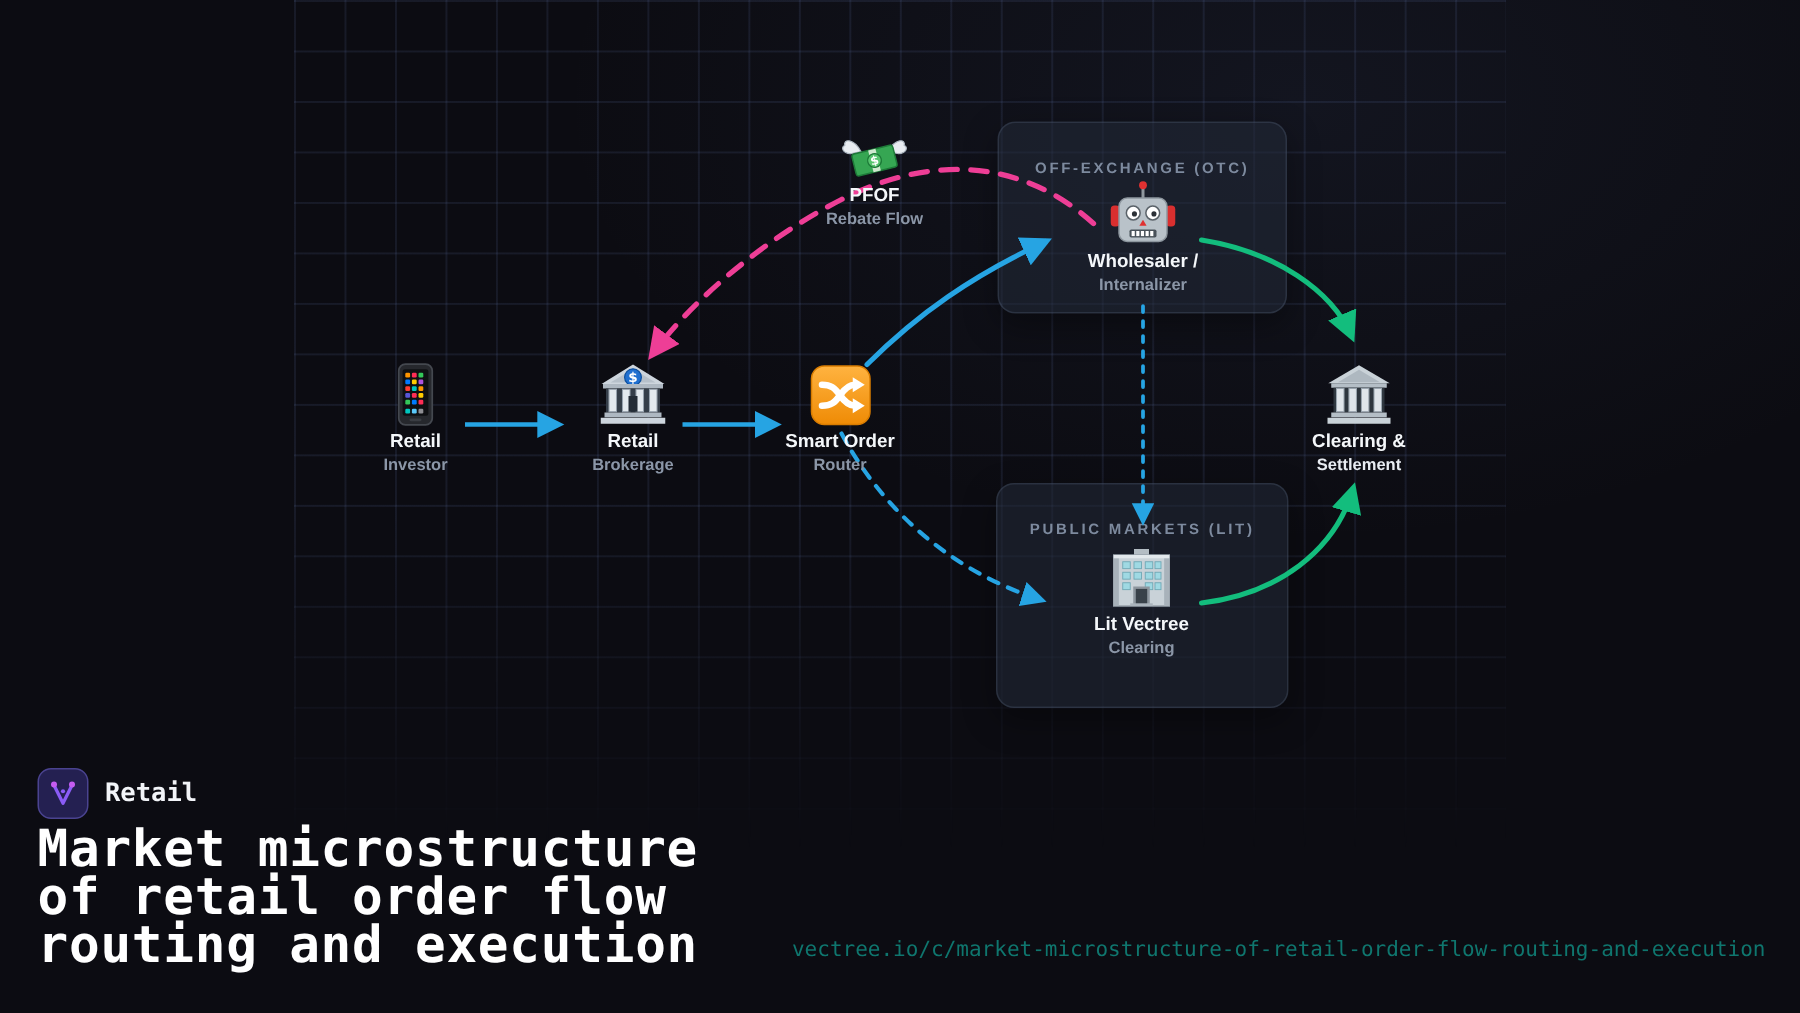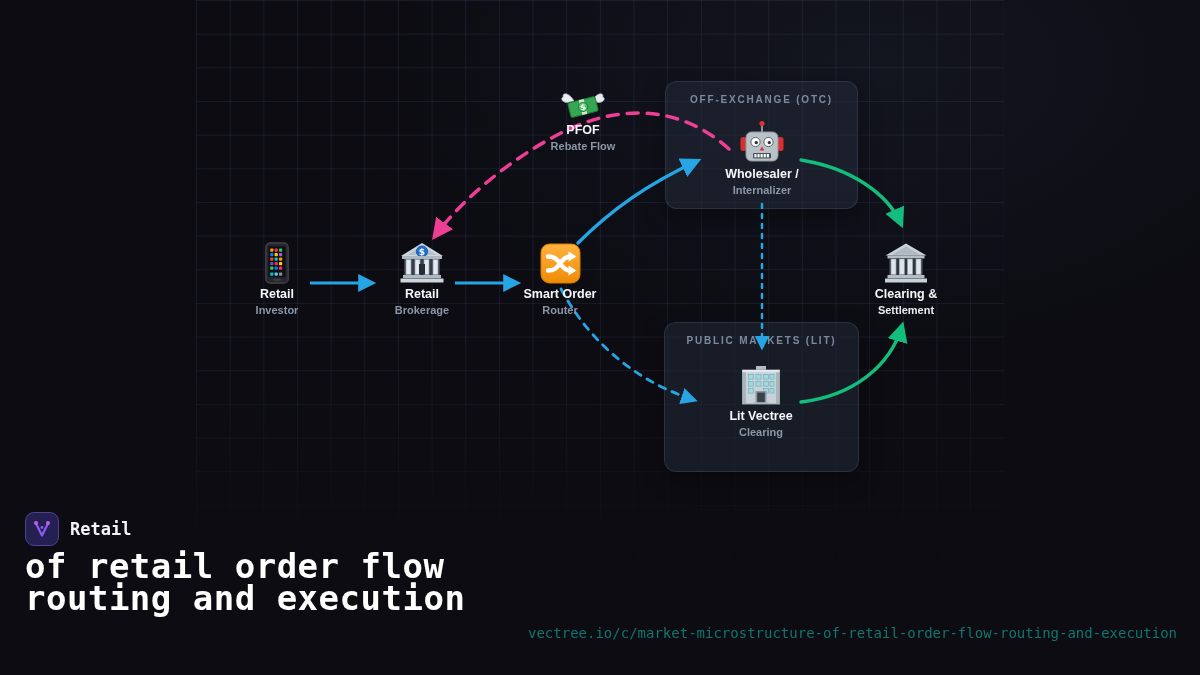--- a/index.html
+++ b/index.html
@@ -23,21 +23,21 @@
     -webkit-mask-image:linear-gradient(180deg,#000 60%, transparent 100%);
     mask-image:linear-gradient(180deg,#000 60%, transparent 100%);
   }
   .group-box {
     position:absolute; border-radius:12px;
     background:rgba(34,42,56,0.55);
     border:1px solid rgba(130,150,180,0.18);
     box-shadow:0 8px 22px rgba(0,0,0,0.35);
   }
   .group-box .group-title {
-    margin-top:12px; text-align:center;
+    margin-top:25px; text-align:center;
     font-size:10px; font-weight:bold; letter-spacing:1.8px;
     color:#7d8a9e;
   }
   #box-otc { left:665px; top:81px;  width:193px; height:128px; }
   #box-lit { left:664px; top:322px; width:195px; height:150px; }
 
   svg.edges { position:absolute; left:0; top:0; pointer-events:none; }
 
   .node { position:absolute; width:140px; margin-left:-70px; text-align:center; }
   .node .icon-box { display:flex; align-items:flex-end; justify-content:center; height:46px; }
@@ -280,17 +280,18 @@
       <path d="M6,6.5 L12,18.5 L18,6.5" fill="none" stroke="#8b5cf6" stroke-width="2.2" stroke-linecap="round" stroke-linejoin="round"></path>
       <circle cx="6" cy="6" r="2" fill="#c45cf0"></circle>
       <circle cx="18" cy="6" r="2" fill="#c45cf0"></circle>
       <circle cx="12" cy="10.5" r="1.4" fill="#8b5cf6"></circle>
     </svg>
   </div>
   <div class="brand-name">Retail</div>
 </div>
 
 <div class="page-title">
+  <div>Market microstructure</div>
   <div>of retail order flow</div>
   <div>routing and execution</div>
 </div>
 
 <div class="footer-url">vectree.io/c/market-microstructure-of-retail-order-flow-routing-and-execution</div>
 
 </body></html>

